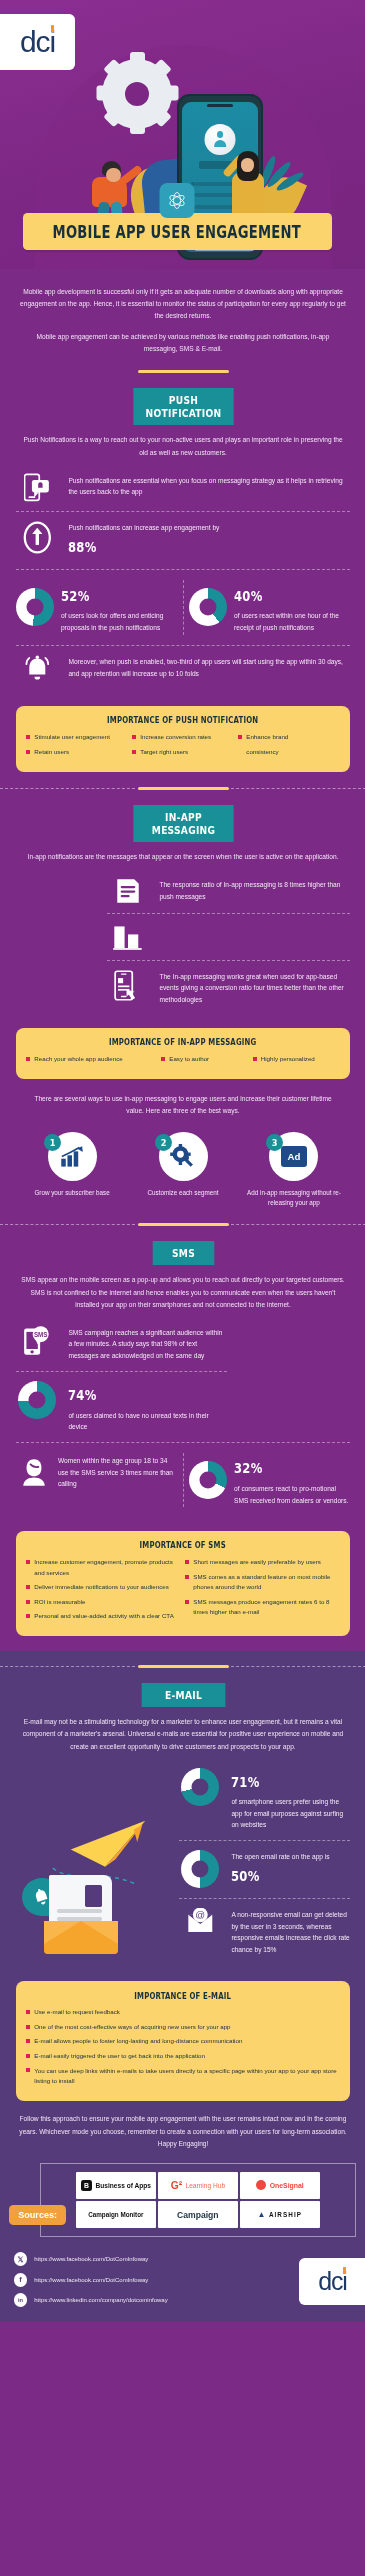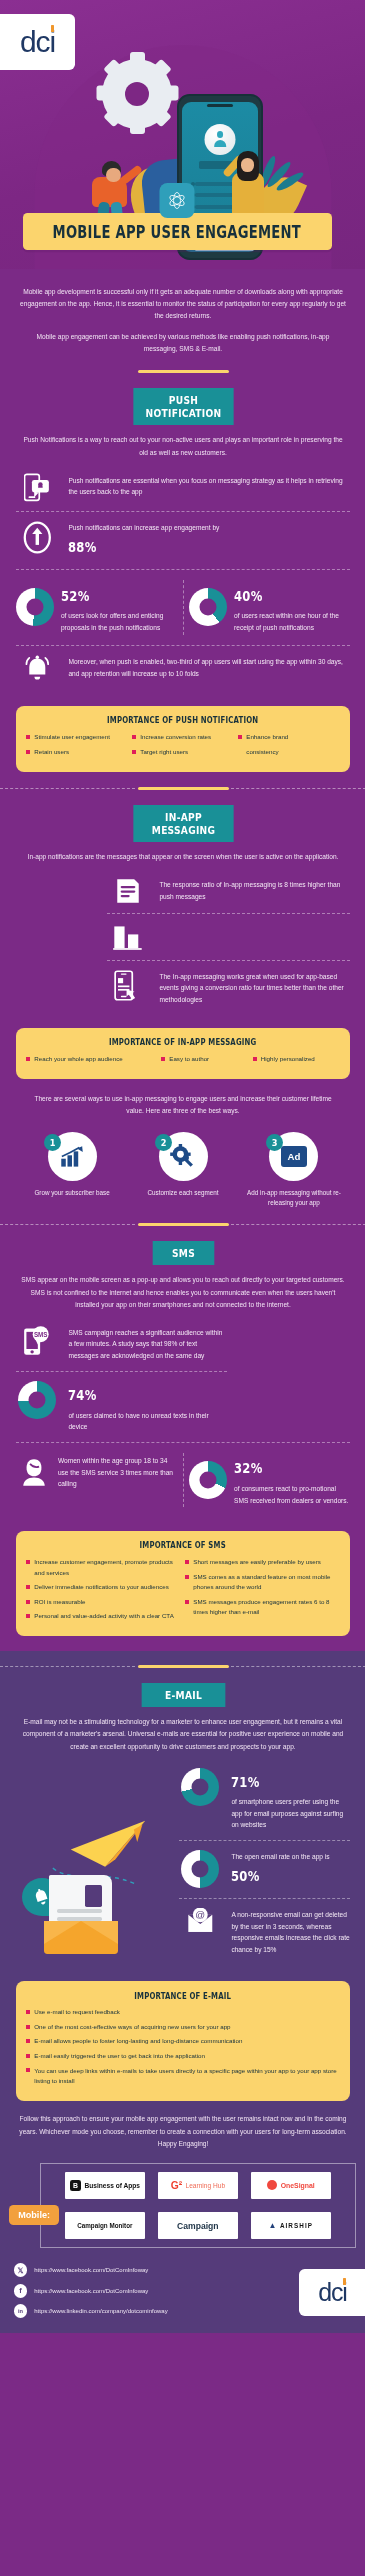--- a/index.html
+++ b/index.html
@@ -217,21 +217,21 @@
   .email-sec .sect-badge { background:#199097; }
 
   
   .outro { text-align:center; font-size:6.6px; line-height:1.85; padding: 12.6px 13.7px 0; color:#f3e6f5; }
   .sources-wrap { position:relative; margin: 12.6px 0 0; padding: 0 0 4.6px; }
   .sources-frame { border: 0.6px solid rgba(255,255,255,0.45); margin-left: 40px; margin-right: 10.3px; padding: 8px 6.9px; }
   .sources-tag {
     position:absolute; left: 9.1px; top: 42px; background:#f2a03d; color:#ffffff;
     padding: 5.1px 9.1px; border-radius: 4.6px; font-size: 9.1px; font-weight: bold;
   }
-  .src-grid { display:flex; flex-wrap:wrap; gap: 13px; justify-content:center;text-align:center; }
+  .src-grid { display:flex; flex-wrap:wrap; gap: 2px; justify-content:center;text-align:center; }
   .src-cell {
     width: 80px; height: 27.4px; background:#ffffff; border-radius:1.1px;
     display:flex; align-items:center; justify-content:center; gap:3.4px;
     color:#111; font-size: 7.4px; font-weight:bold;
   }
   .social { padding: 10.3px 0 5.7px 13.7px; }
   .social-row { display:flex; align-items:center; gap: 6.9px; margin-bottom: 6.9px; }
   .social-ic {
     width: 13.7px; height:13.7px; border-radius:50%; background:#ffffff; color:#553b7a;
     display:flex; align-items:center; justify-content:center; font-size: 7.4px; font-weight:bold;
@@ -763,21 +763,21 @@
           <span class="bullet"></span>
           <span>You can use deep links within e-mails to take users directly to a specific page within your app to your app store listing to install</span>
         </div>
       </div>
     </div>
 
     <div class="footer-area">
       <div class="outro">Follow this approach to ensure your mobile app engagement with the user remains intact now and in the coming years. Whichever mode you choose, remember to create a connection with your users for long-term association. Happy Engaging!</div>
 
       <div class="sources-wrap">
-        <div class="sources-tag">Mobile:</div>
+        <div class="sources-tag">Sources:</div>
         <div class="sources-frame">
           <div class="src-grid">
             <div class="src-cell">
               <span style="width:11.4px;height:11.4px;background:#111;color:#fff;border-radius:2.3px;display:flex;align-items:center;justify-content:center;font-size:6.9px;">B</span>
               <span style="font-size:6.6px">Business of Apps</span>
             </div>
             <div class="src-cell">
               <span style="color:#ef4130;font-size:10.3px;">G²</span>
               <span style="font-size:6.6px;color:#ef6c57;font-weight:normal">Learning Hub</span>
             </div>

